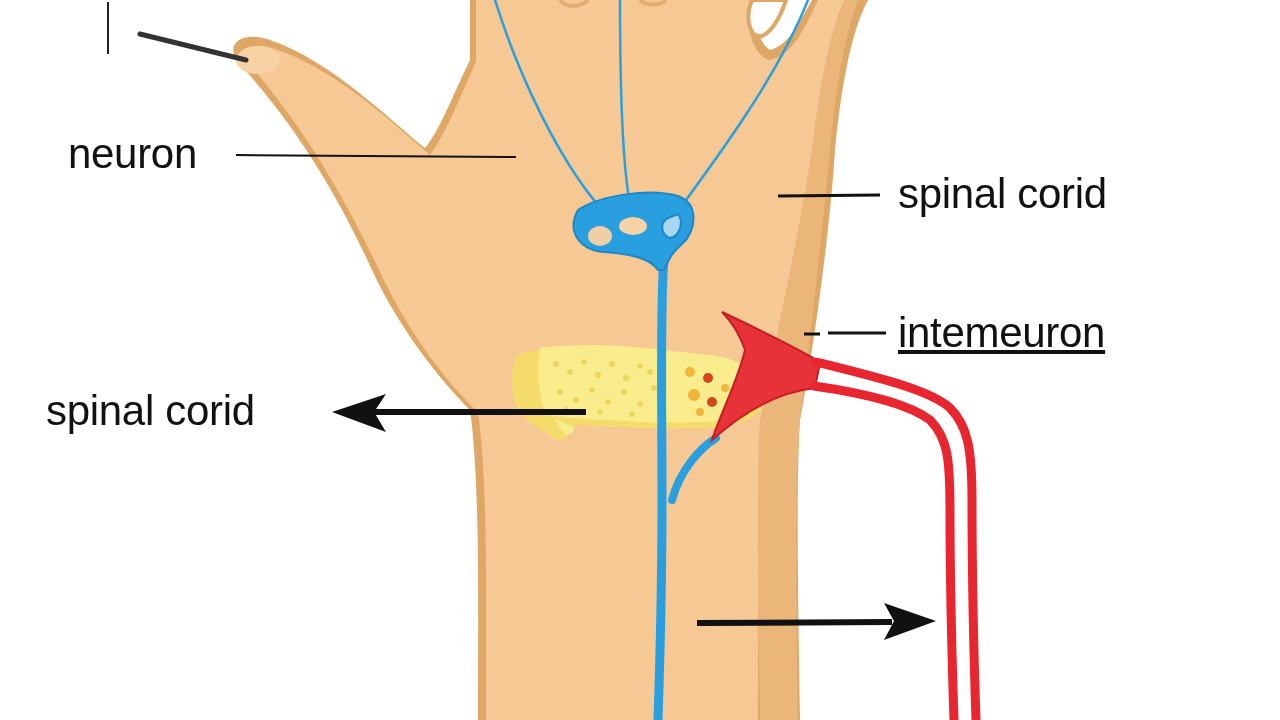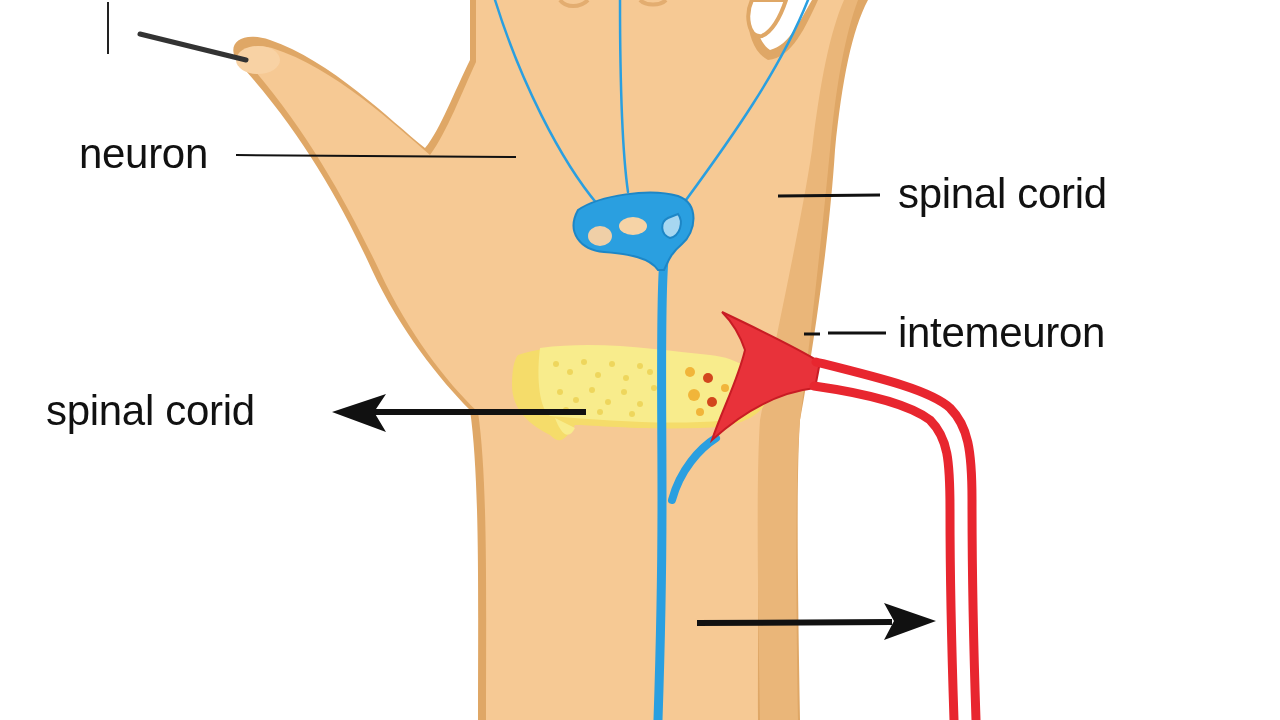--- a/index.html
+++ b/index.html
@@ -102,16 +102,16 @@
   <g>
     <line x1="372" y1="412" x2="586" y2="412" stroke="#111111" stroke-width="6"></line>
     <polygon points="332,412 386,394 374,412 386,432" fill="#111111"></polygon>
   </g>
   <g>
     <line x1="697" y1="623" x2="892" y2="622" stroke="#111111" stroke-width="6"></line>
     <polygon points="936,621 884,603 894,621 884,640" fill="#111111"></polygon>
   </g>
 </svg>
 
-<div class="label" style="left:68px; top:133px;margin-left:11px;">neuron</div>
+<div class="label" style="left:68px; top:133px;">neuron</div>
 <div class="label" style="left:898px; top:173px;">spinal corid</div>
-<div class="label" style="left:898px; top:312px;">intemeuron</div>
+<div class="label" style="left:898px; top:312px;text-decoration:underline;">intemeuron</div>
 <div class="label" style="left:46px; top:390px;">spinal corid</div>
 
 </body></html>

